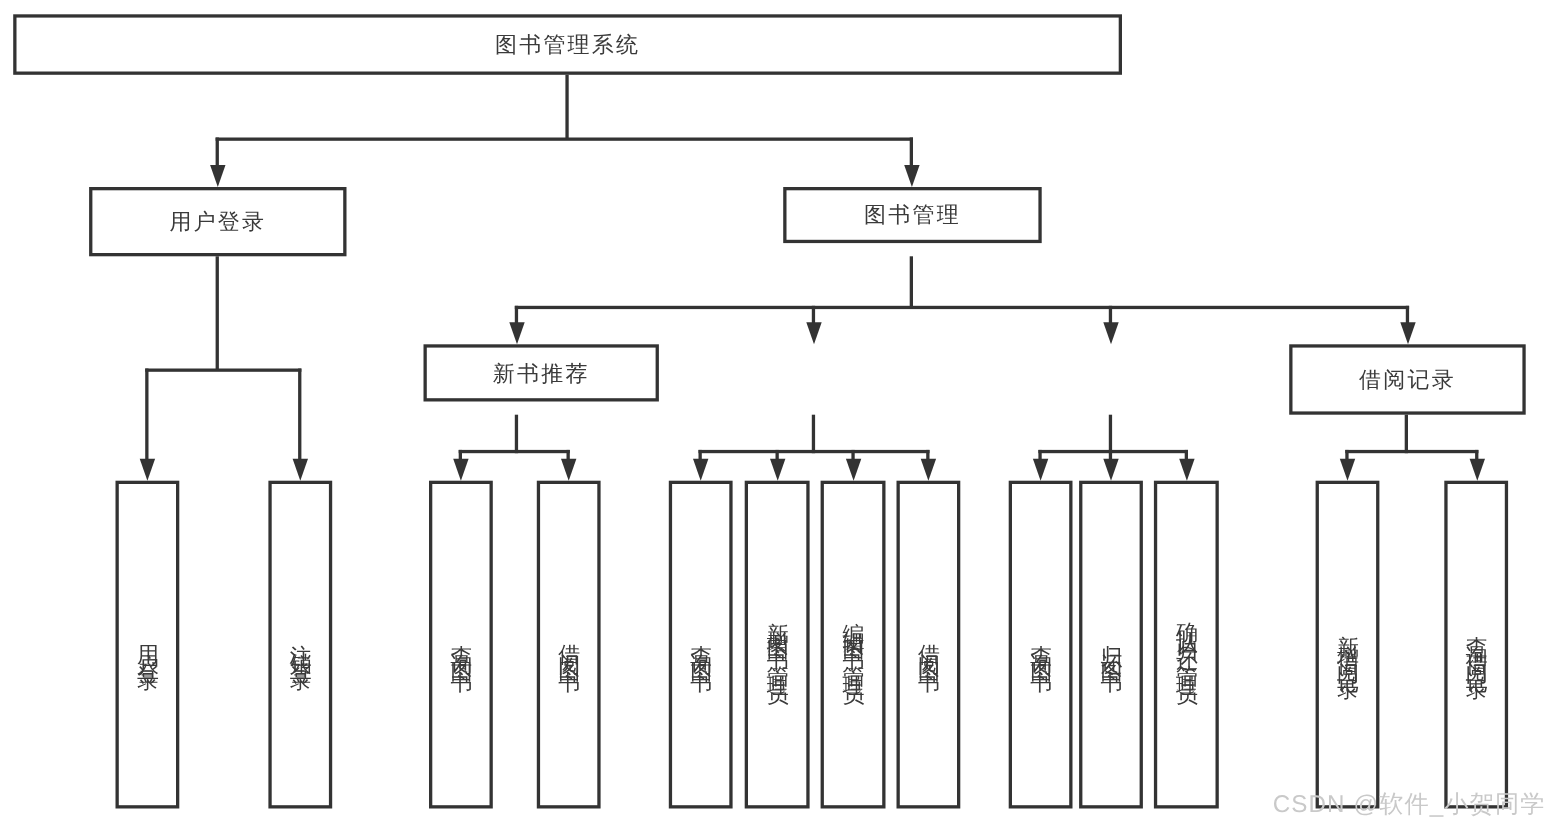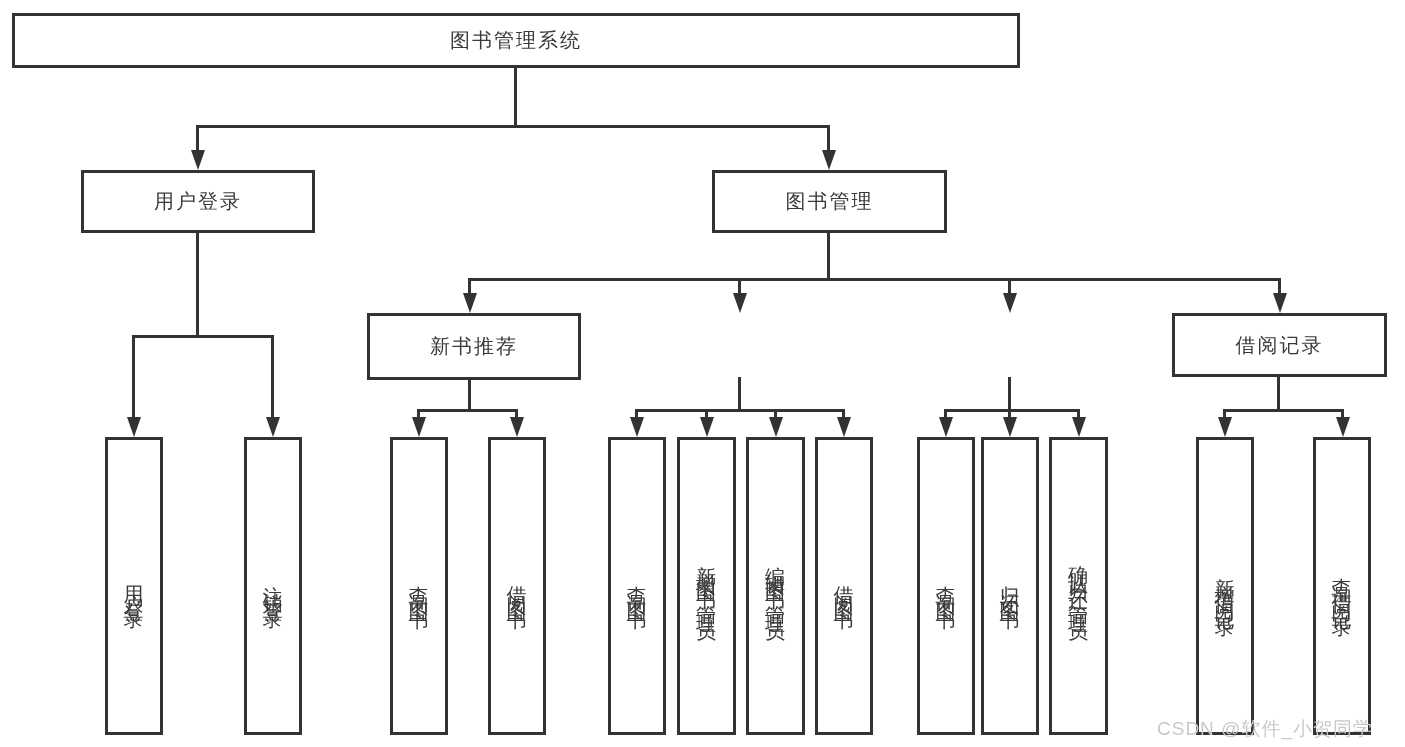--- a/index.html
+++ b/index.html
@@ -19,40 +19,40 @@
     letter-spacing:8px;line-height:1;white-space:normal;
   }
   .ln{position:absolute;background:#333333;}
   .ar{
     position:absolute;width:0;height:0;
     border-left:7px solid transparent;border-right:7px solid transparent;
     border-top:20px solid #333333;
   }
   .watermark{
     position:absolute;left:1157px;top:716px;z-index:10;
-    font-size:19px;color:#c9c9c9;letter-spacing:1px;white-space:nowrap;
+    font-size:22px;color:#c9c9c9;letter-spacing:1px;white-space:nowrap;
   }
 </style>
 </head>
 <body>
 
 <div class="canvas">
 
   <div class="node h" style="left:12px;top:13px;width:1008px;height:55px">
     <span class="label">图书管理系统</span>
   </div>
 
   <div class="node h" style="left:81px;top:170px;width:234px;height:63px">
     <span class="label">用户登录</span>
   </div>
-  <div class="node h" style="left:712px;top:170px;width:235px;height:63px">
+  <div class="node h" style="left:712px;top:170px;width:235px;height:51px">
     <span class="label">图书管理</span>
   </div>
 
-  <div class="node h" style="left:367px;top:313px;width:214px;height:67px">
+  <div class="node h" style="left:385px;top:313px;width:214px;height:52px">
     <span class="label">新书推荐</span>
   </div>
   <div class="node h" style="left:1172px;top:313px;width:215px;height:64px">
     <span class="label">借阅记录</span>
   </div>
 
   <div class="node v" style="left:105px;top:437px;width:58px;height:298px">
     <span class="label">用户登录</span>
   </div>
   <div class="node v" style="left:244px;top:437px;width:58px;height:298px">

